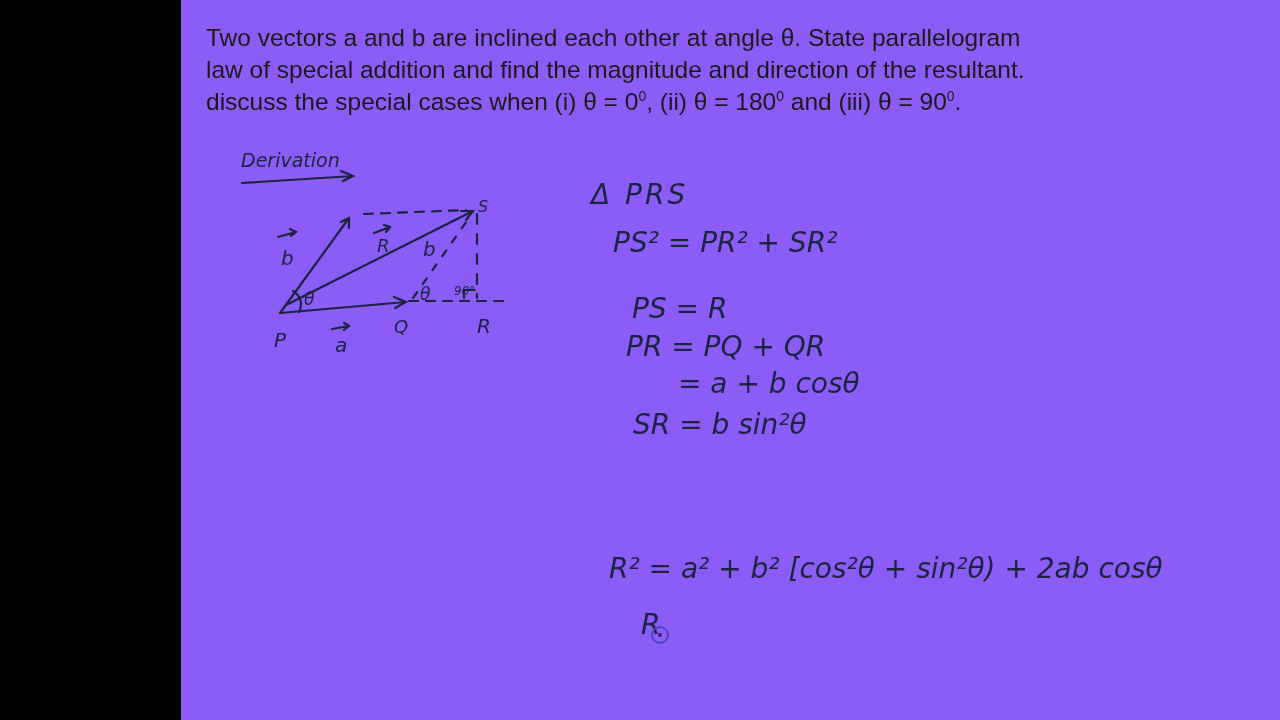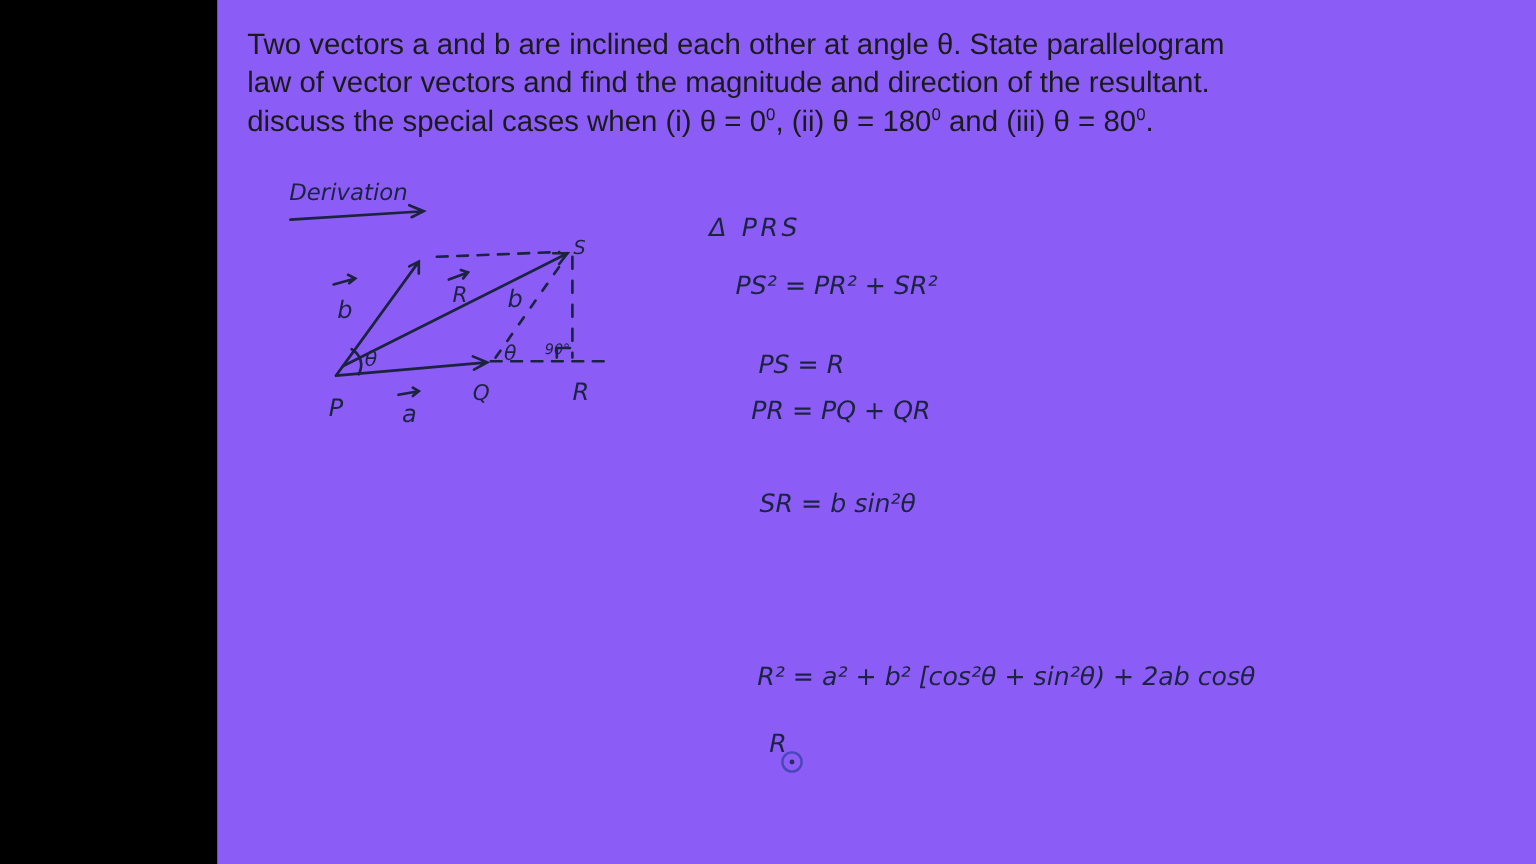--- a/index.html
+++ b/index.html
@@ -2,33 +2,33 @@
 <html><head>
 <meta charset="utf-8">
 <style>
   html, body { margin:0; padding:0; }
   body { width:1280px; height:720px; background:#000; position:relative; overflow:hidden; }
   .slide { position:absolute; left:161px; top:0; width:1113px; height:720px; background:#8b5cf6;margin-left:20px; }
   .question { position:absolute; left:25px; top:22px; width:920px; font-family:"Liberation Sans", sans-serif; font-size:24.5px; line-height:32px; color:#1a1a1a; }
   .question sup { font-size:14px; vertical-align: 9px; line-height:0; }
   .ink { position:absolute; left:0; top:0; width:957px; height:720px; }
   .hw { font-family:"DejaVu Sans", sans-serif; fill:#1c2340; font-style:italic; }
-  .eqline { position:absolute; font-family:"DejaVu Sans", sans-serif; font-style:italic; color:#1c2340; font-size:21px; white-space:nowrap; }
+  .eqline { position:absolute; font-family:"DejaVu Sans", sans-serif; font-style:italic; color:#1c2340; font-size:28px; white-space:nowrap; }
   .cursor { position:absolute; left:470px; top:626px; width:14px; height:14px; border:2px solid #4b46b8; border-radius:50%; }
   .cursor::after { content:""; position:absolute; left:5px; top:5px; width:4px; height:4px; background:#2a2a6a; border-radius:50%; }
 </style>
 </head>
 <body>
 
 <div class="slide">
 
   <div class="question">
     <div>Two vectors a and b are inclined each other at angle θ. State parallelogram</div>
-    <div>law of vector vectors and find the magnitude and direction of the resultant.</div>
-    <div><span>discuss the special cases when (i) θ = 0</span><sup>0</sup><span>, (ii) θ = 180</span><sup>0</sup><span> and (iii)  θ = 80</span><sup>0</sup><span>.</span></div>
+    <div>law of special addition and find the magnitude and direction of the resultant.</div>
+    <div><span>discuss the special cases when (i) θ = 0</span><sup>0</sup><span>, (ii) θ = 180</span><sup>0</sup><span> and (iii)  θ = 90</span><sup>0</sup><span>.</span></div>
   </div>
 
   <svg class="ink" viewBox="0 0 957 720">
     <g stroke="#1c2340" stroke-width="2.2" fill="none" stroke-linecap="round">
 
       <path d="M61 183 L172 176 M160 171 L172 176 L162 181"></path>
 
       <path d="M99 313 L225 302 M213 297 L225 302 L214 308"></path>
 
       <path d="M99 313 L168 218 M160 222 L168 218 L168 228"></path>
@@ -62,18 +62,19 @@
     <text class="hw" x="242" y="256" font-size="20">b</text>
     <text class="hw" x="123" y="305" font-size="17">θ</text>
     <text class="hw" x="239" y="300" font-size="17">θ</text>
     <text class="hw" x="273" y="295" font-size="12">90°</text>
   </svg>
 
   <div class="eqline" style="left:410px; top:178px; letter-spacing:3px;">Δ PRS</div>
   <div class="eqline" style="left:432px; top:226px;font-style:italic;">PS² = PR² + SR²</div>
   <div class="eqline" style="left:451px; top:292px;">PS = R</div>
   <div class="eqline" style="left:445px; top:330px;">PR = PQ + QR</div>
+  <div class="eqline" style="left:497px; top:367px;">= a + b cosθ</div>
   <div class="eqline" style="left:452px; top:408px;">SR = b sin²θ</div>
-  <div class="eqline" style="left:450px; top:552px;">R² = a² + b² [cos²θ + sin²θ) + 2ab cosθ</div>
+  <div class="eqline" style="left:428px; top:552px;">R² = a² + b² [cos²θ + sin²θ) + 2ab cosθ</div>
   <div class="eqline" style="left:460px; top:608px;">R</div>
 
   <div class="cursor"></div>
 </div>
 
 </body></html>

